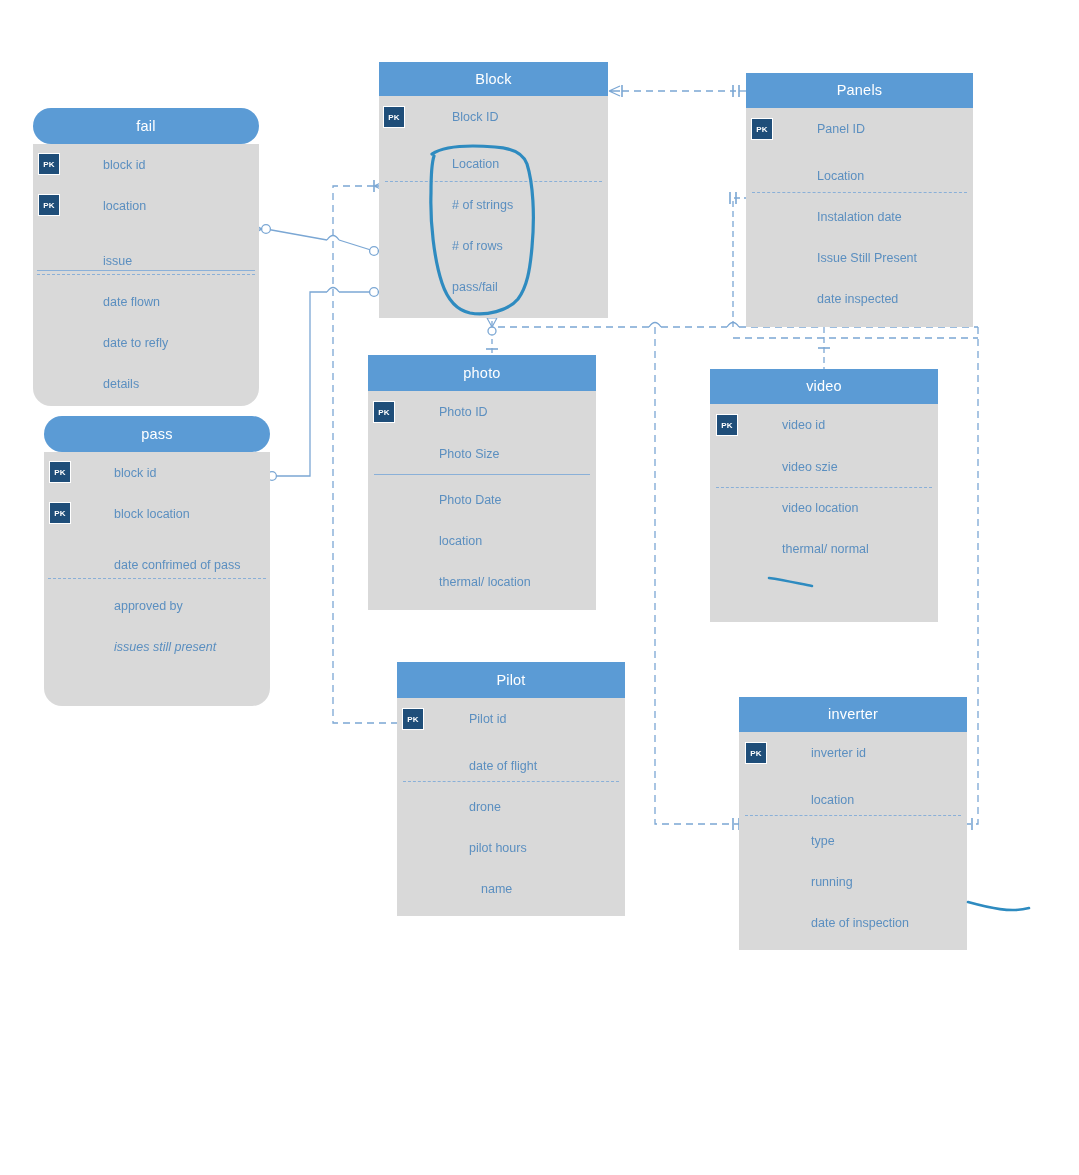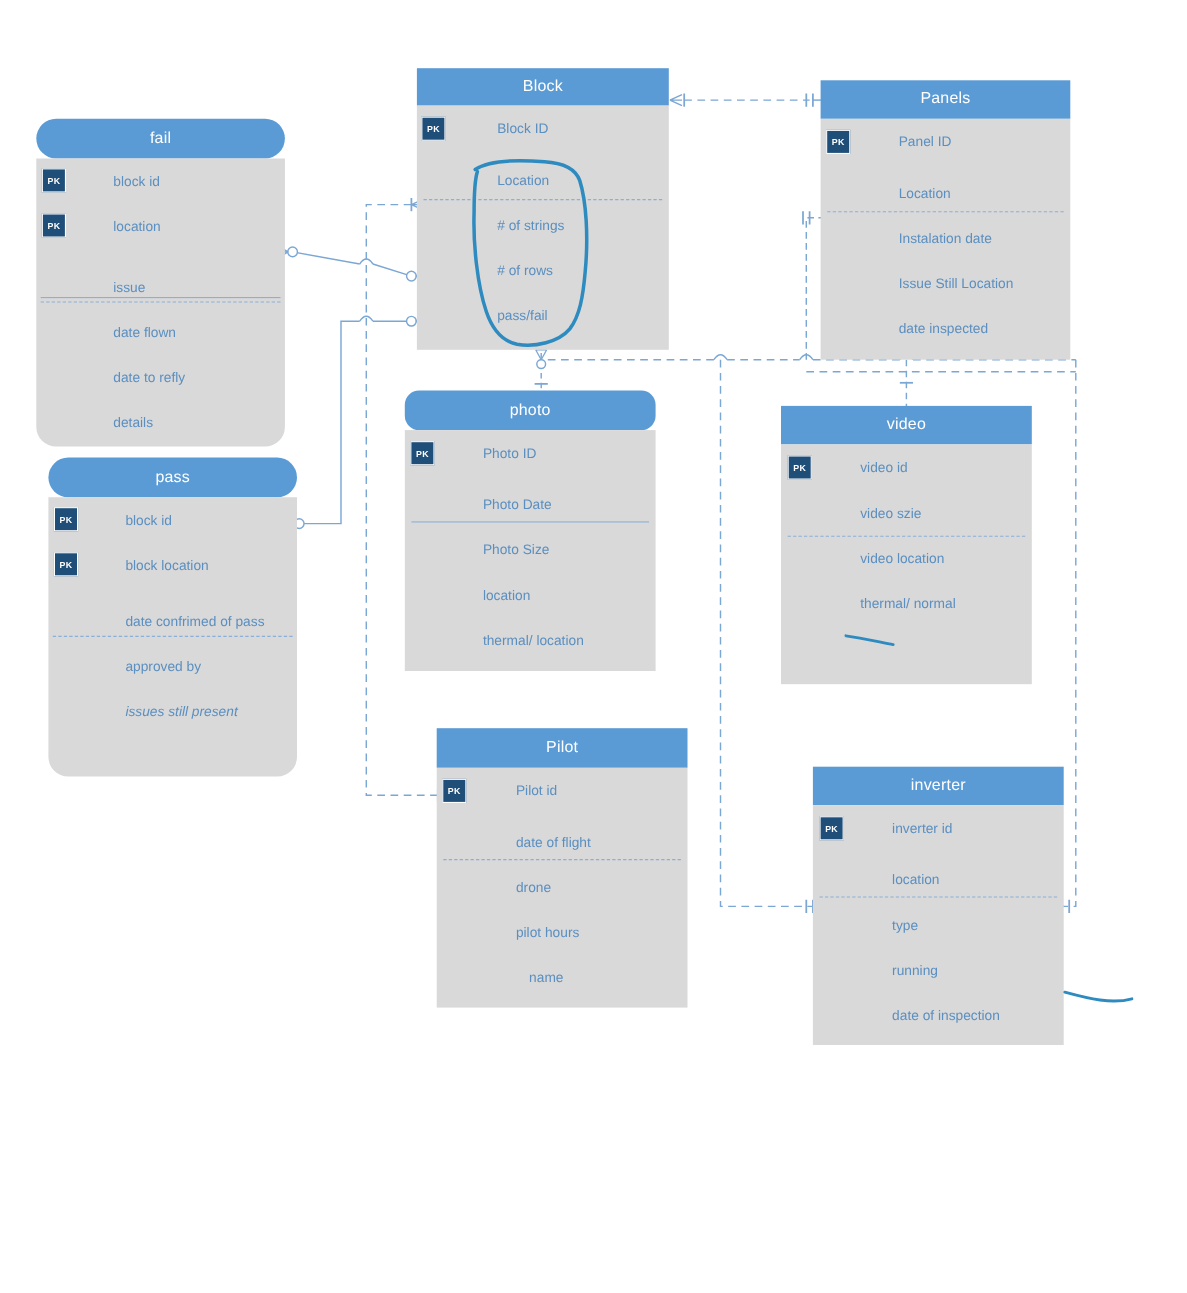--- a/index.html
+++ b/index.html
@@ -255,41 +255,41 @@
         <span class="lbl" style="left:71px;">Panel ID</span>
       </div>
       <div class="sep" style="left:6px; right:6px; top:84px;"></div>
       <div class="row" style="height:41px; margin-top:5px;">
         <span class="lbl" style="left:71px;">Location</span>
       </div>
       <div class="row" style="height:41px;">
         <span class="lbl" style="left:71px;">Instalation date</span>
       </div>
       <div class="row" style="height:41px;">
-        <span class="lbl" style="left:71px;">Issue Still Location</span>
+        <span class="lbl" style="left:71px;">Issue Still Present</span>
       </div>
       <div class="row" style="height:41px;">
         <span class="lbl" style="left:71px;">date inspected</span>
       </div>
     </div>
   </div>
 
   <div class="entity" style="left:368px; top:355px; width:228px; height:255px;">
-    <div class="hdr" style="height:36px;border-radius:13px;">photo</div>
+    <div class="hdr" style="height:36px;">photo</div>
     <div class="body" style="height:219px;">
       <div class="row" style="height:42px;">
         <span class="pk" style="left:5px; top:10px;">PK</span>
         <span class="lbl" style="left:71px;">Photo ID</span>
       </div>
       <div class="sep thick" style="left:6px; right:6px; top:83px;"></div>
+      <div class="row" style="height:41px;">
+        <span class="lbl" style="left:71px;">Photo Size</span>
+      </div>
       <div class="row" style="height:41px; margin-top:5px;">
         <span class="lbl" style="left:71px;">Photo Date</span>
-      </div>
-      <div class="row" style="height:41px;">
-        <span class="lbl" style="left:71px;">Photo Size</span>
       </div>
       <div class="row" style="height:41px;">
         <span class="lbl" style="left:71px;">location</span>
       </div>
       <div class="row" style="height:41px;">
         <span class="lbl" style="left:71px;">thermal/ location</span>
       </div>
     </div>
   </div>
 

